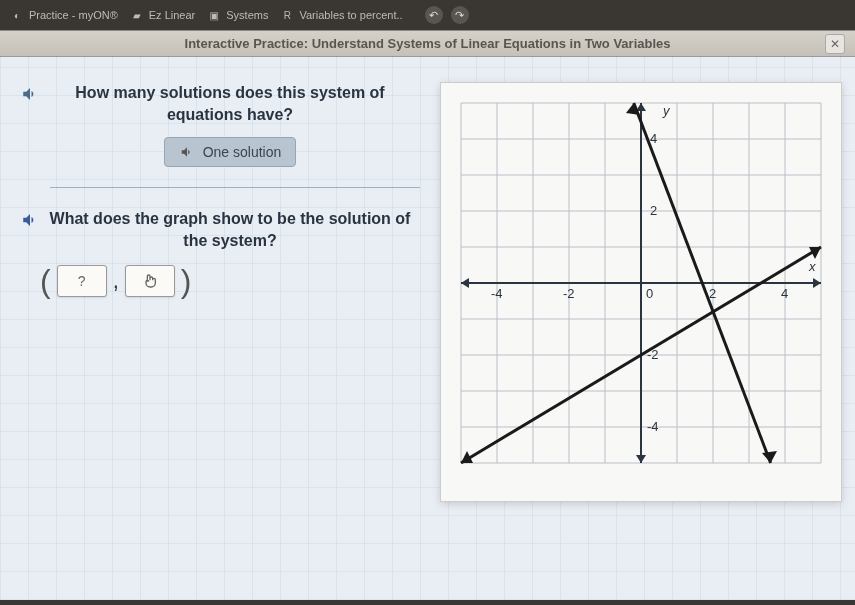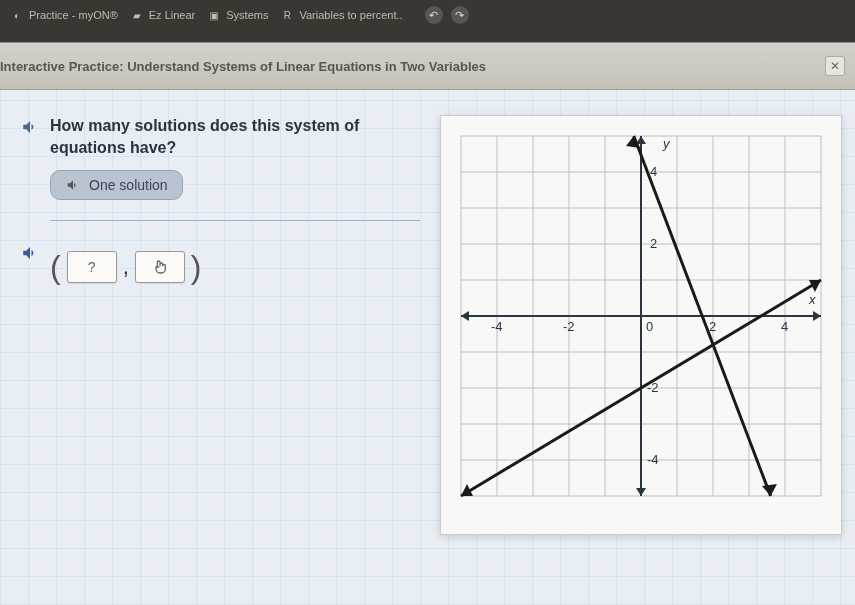--- a/index.html
+++ b/index.html
@@ -45,28 +45,28 @@
       border-radius: 50%;
       background: #5a5550;
       color: #ddd;
       display: flex;
       align-items: center;
       justify-content: center;
       font-size: 11px;
       cursor: pointer;
     }
     .title-bar {
-      height: 48px;
+      height: 27px;
       background: linear-gradient(#d5d0c8, #c5c0b8);
       border-top: 1px solid #888;
       border-bottom: 1px solid #999;
       display: flex;
       align-items: center;
+      justify-content: center;
       position: relative;
-      margin-top: 12px;
     }
     .title-text {
       color: #5a5550;
       font-size: 13px;
       font-weight: bold;
     }
     .close-btn {
       position: absolute;
       right: 10px;
       width: 20px;
@@ -92,21 +92,21 @@
     }
     .left-column {
       flex: 0 0 400px;
       display: flex;
       flex-direction: column;
       gap: 20px;
     }
     .question-block {
       display: flex;
       align-items: flex-start;
-      gap: 10px;
+      text-align: center;
     }
     .speaker-icon {
       width: 20px;
       height: 20px;
       margin-top: 2px;
       flex-shrink: 0;
       display: flex;
       align-items: center;
       justify-content: center;
       color: #4a6a8a;
@@ -120,21 +120,21 @@
       font-weight: 600;
       line-height: 1.4;
       margin-bottom: 10px;
     }
     .answer-chip {
       display: inline-flex;
       align-items: center;
       gap: 8px;
       background: #b8c5d0;
       border: 1px solid #98a5b0;
-      border-radius: 10px;
+      border-radius: 4px;
       padding: 6px 14px;
       font-size: 14px;
       color: #3a4550;
     }
     .answer-speaker {
       width: 16px; height: 16px;
       display:flex;align-items:center;justify-content:center;
       color:#555;
     }
     .divider {
@@ -233,20 +233,21 @@
 
     <div class="divider"></div>
 
     <div class="question-block">
       <div class="speaker-icon active">
         <svg viewBox="0 0 24 24" width="18" height="18" fill="currentColor">
             <path d="M3 9v6h4l5 5V4L7 9H3zm13.5 3c0-1.77-1.02-3.29-2.5-4.03v8.05c1.48-.73 2.5-2.25 2.5-4.02z"></path>
           </svg>
       </div>
       <div class="question-content">
+        <div class="question-text">What does the graph show to be the solution of the system?</div>
         <div class="input-group">
           <span class="paren">(</span>
           <div class="input-box">?</div>
           <span>,</span>
           <div class="input-box">
             <svg width="16" height="16" viewBox="0 0 24 24" fill="none" stroke="#666" stroke-width="2">
                 <path d="M8 13V5a2 2 0 014 0v6m0-3a2 2 0 014 0v3m0-1a2 2 0 014 0v5a6 6 0 01-6 6h-2a6 6 0 01-6-6v-2a2 2 0 014 0"></path>
               </svg>
           </div>
           <span class="paren">)</span>

